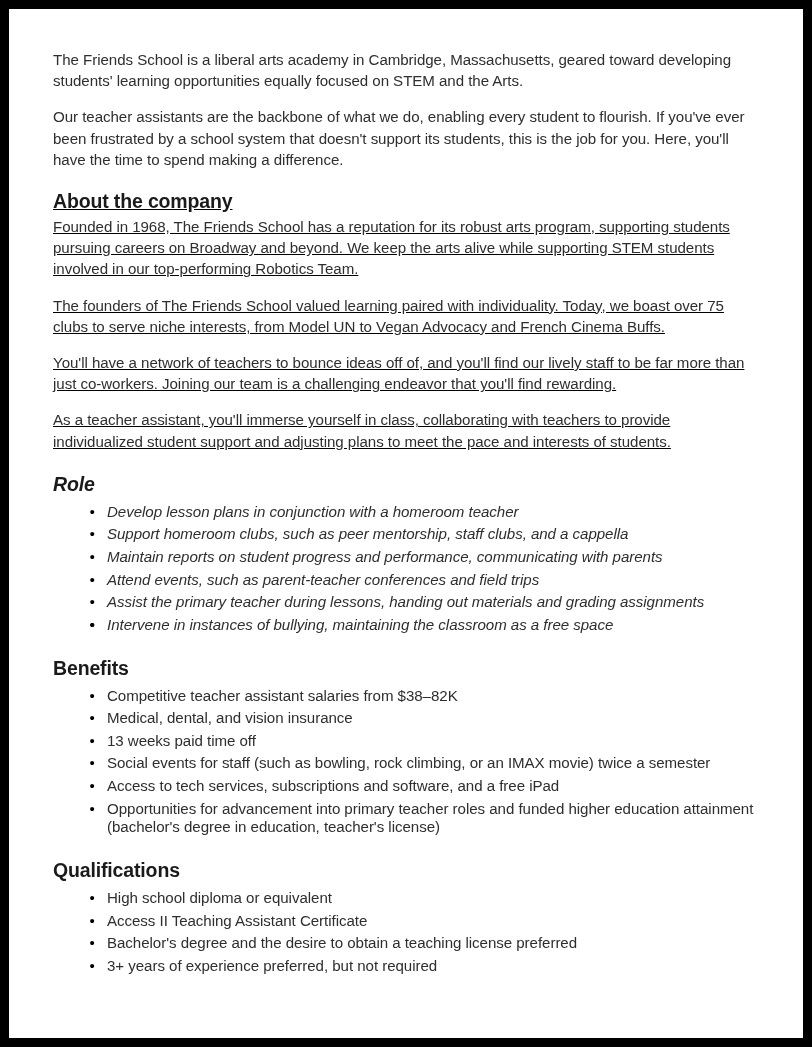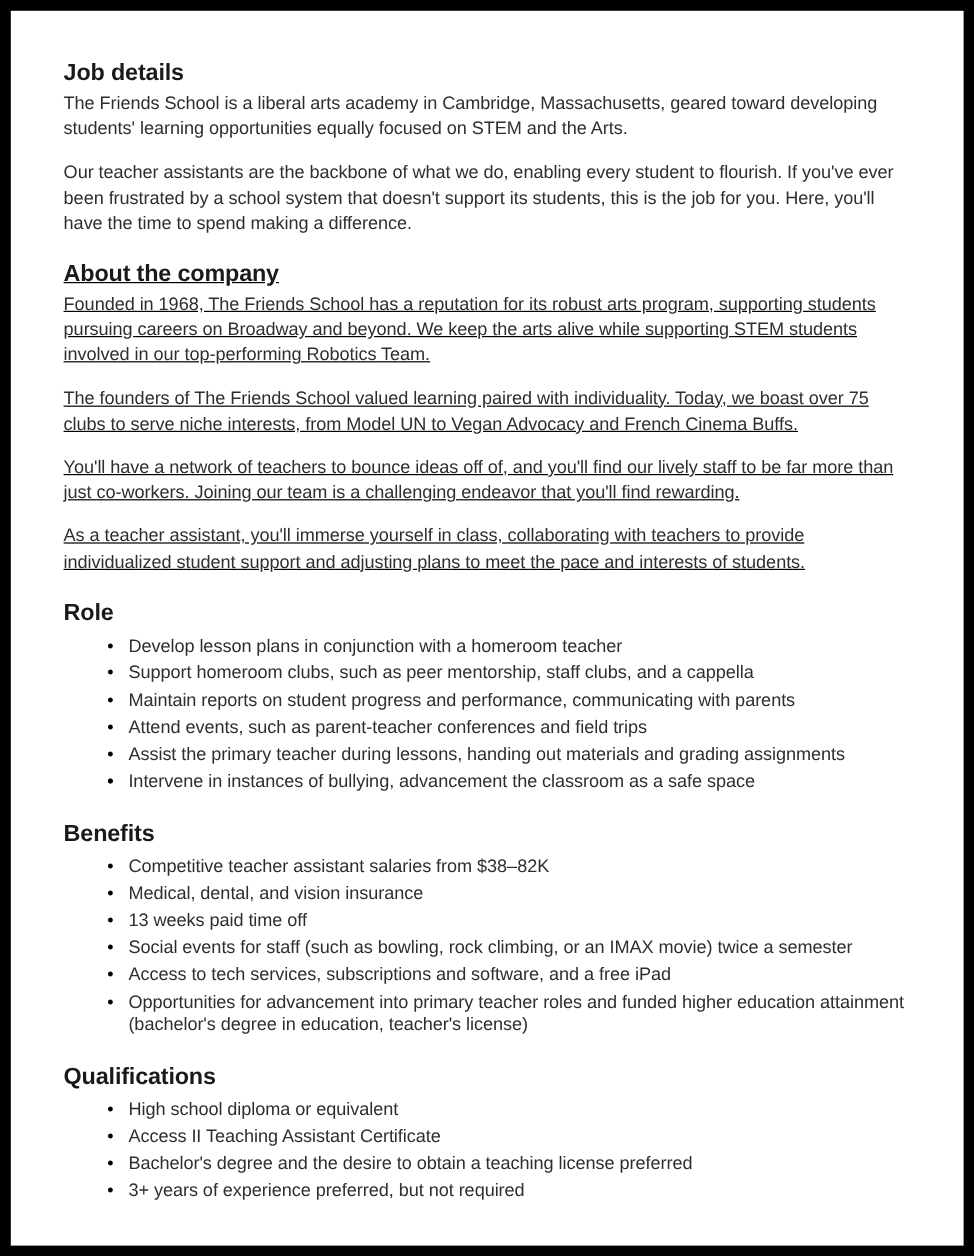--- a/index.html
+++ b/index.html
@@ -68,33 +68,32 @@
   ul.bullets li .dot {
     position: absolute;
     left: 34px;
     top: 0;
     width: 10px;
     text-align: center;
     color: #000000;
     font-size: 15px;
     line-height: 1.235;
   }
-  .block-role { margin-top: 20px; }
+  .block-role { margin-top: 20px; font-style: italic; }
   .block-benefits { margin-top: 21px; }
   .block-quals { margin-top: 21px; }
   .block-about { margin-top: 19px; text-decoration: underline; }
 </style>
 </head>
 <body>
 
 <div class="page">
   <div class="content">
 
     <section>
-      <h2 class="section-heading">Job details</h2>
       <p class="para">The Friends School is a liberal arts academy in Cambridge, Massachusetts, geared toward developing students' learning opportunities equally focused on STEM and the Arts.</p>
       <p class="para">Our teacher assistants are the backbone of what we do, enabling every student to flourish. If you've ever been frustrated by a school system that doesn't support its students, this is the job for you. Here, you'll have the time to spend making a difference.</p>
     </section>
 
     <section class="block-about">
       <h2 class="section-heading">About the company</h2>
       <p class="para">Founded in 1968, The Friends School has a reputation for its robust arts program, supporting students pursuing careers on Broadway and beyond. We keep the arts alive while supporting STEM students involved in our top-performing Robotics Team.</p>
       <p class="para">The founders of The Friends School valued learning paired with individuality. Today, we boast over 75 clubs to serve niche interests, from Model UN to Vegan Advocacy and French Cinema Buffs.</p>
       <p class="para">You'll have a network of teachers to bounce ideas off of, and you'll find our lively staff to be far more than just co-workers. Joining our team is a challenging endeavor that you'll find rewarding.</p>
       <p class="para">As a teacher assistant, you'll immerse yourself in class, collaborating with teachers to provide individualized student support and adjusting plans to meet the pace and interests of students.</p>
@@ -102,21 +101,21 @@
 
     <section class="block-role">
       <h2 class="section-heading">Role</h2>
       <ul class="bullets">
         <li><span class="dot">•</span><span>Develop lesson plans in conjunction with a homeroom teacher</span></li>
         <li><span class="dot">•</span><span>Support homeroom clubs, such as peer mentorship, staff clubs, and a cappella</span></li>
         <li><span class="dot">•</span><span>Maintain reports on student progress and performance, communicating with parents</span></li>
         <li><span class="dot">•</span><span>Attend events, such as parent-teacher conferences and field trips</span></li>
         <li><span class="dot">•</span><span>Assist the primary teacher during lessons, handing out materials and grading assignments</span></li>
         <li><span class="dot">•</span></li>
-        <li><span class="dot">•</span><span>Intervene in instances of bullying, advancement the classroom as a safe space</span></li>
+        <li><span class="dot">•</span><span>Intervene in instances of bullying, maintaining the classroom as a free space</span></li>
       </ul>
     </section>
 
     <section class="block-benefits">
       <h2 class="section-heading">Benefits</h2>
       <ul class="bullets">
         <li><span class="dot">•</span><span>Competitive teacher assistant salaries from $38–82K</span></li>
         <li><span class="dot">•</span><span>Medical, dental, and vision insurance</span></li>
         <li><span class="dot">•</span><span>13 weeks paid time off</span></li>
         <li><span class="dot">•</span><span>Social events for staff (such as bowling, rock climbing, or an IMAX movie) twice a semester</span></li>

